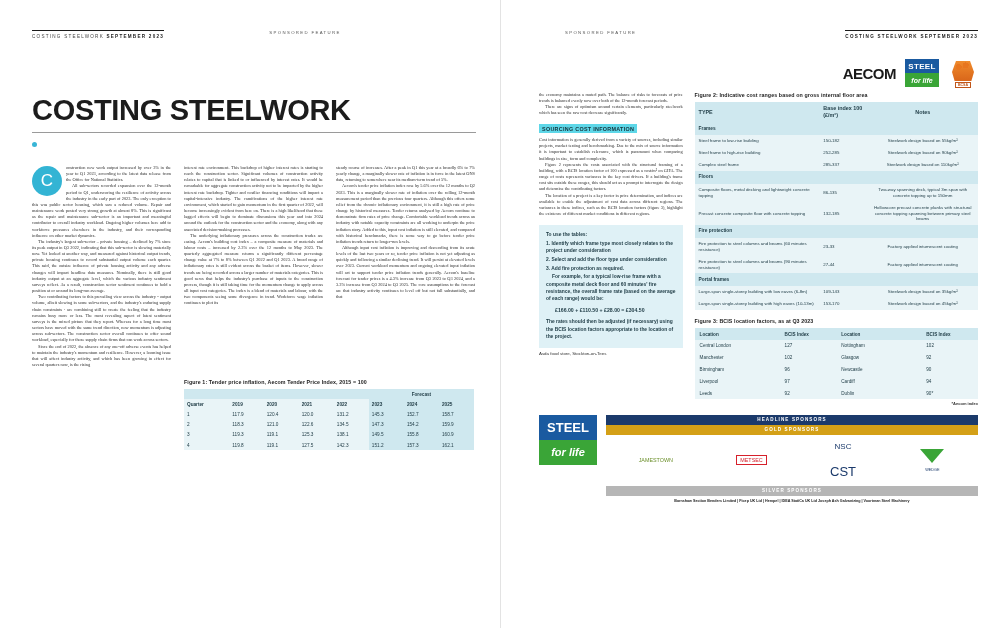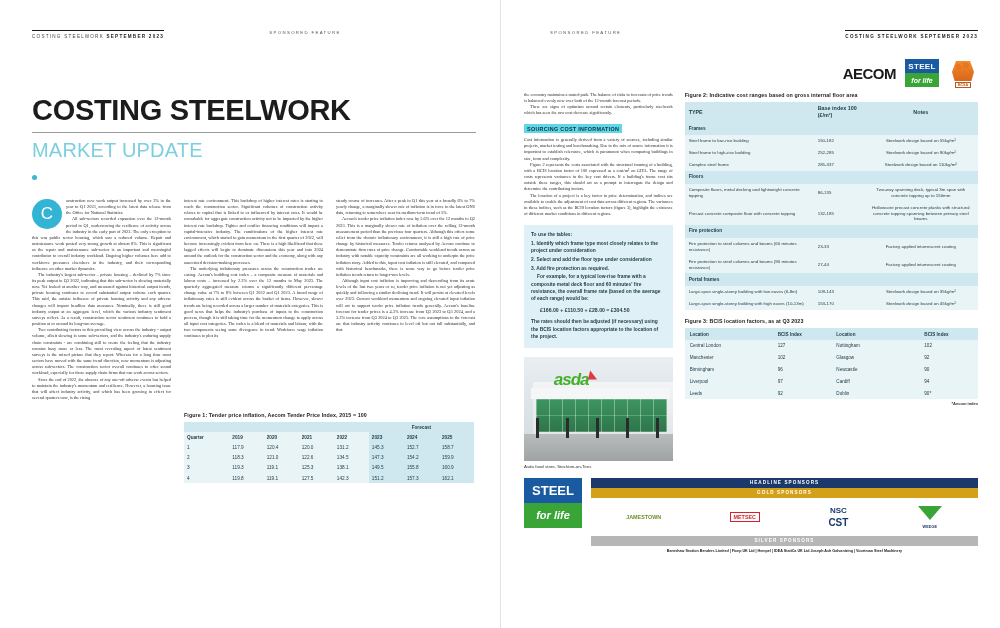--- a/index.html
+++ b/index.html
@@ -6,21 +6,21 @@
   html,body{margin:0;padding:0;}
   body{
     width:1000px;height:628px;
     background:#d9d9d9;
     font-family:"Liberation Sans", sans-serif;
     overflow:hidden;
   }
   .spread{position:relative;width:1000px;height:628px;display:flex;}
   .page{background:#ffffff;height:628px;position:relative;box-sizing:border-box;}
   .page-left{width:500px;padding:30px 24px 14px 32px;}
-  .page-right{width:500px;padding:30px 22px 14px 23px;border-left:1px solid #e3e3e3;}
+  .page-right{width:500px;padding:30px 22px 14px 38px;border-left:1px solid #e3e3e3;}
 
   
   .runhead{display:flex;justify-content:space-between;align-items:flex-start;height:22px;}
   .runhead-rule{border-top:1.4px solid #1a1a1a;padding-top:3px;}
   .runhead-txt{font-size:4.6px;letter-spacing:1.25px;color:#1a1a1a;text-transform:uppercase;white-space:nowrap;}
   .runhead-txt b{font-weight:700;}
   .runhead-txt .lt{font-weight:400;color:#444;}
   .sponsored{font-size:4.3px;letter-spacing:1.35px;color:#555;text-transform:uppercase;}
 
   
@@ -130,41 +130,40 @@
   .sp-gold{background:#d4a017;}
   .sp-silver{background:#b6b6b6;}
   .sprow{display:flex;align-items:center;justify-content:space-around;padding:7px 4px;gap:6px;}
   .sfl-big{width:58px;height:50px;background:#1a5aa0;color:#fff;display:flex;flex-direction:column;overflow:hidden;}
   .sfl-big .a{flex:1;display:flex;align-items:center;justify-content:center;font-size:13px;font-weight:700;}
   .sfl-big .b{flex:1;background:#3aa537;display:flex;align-items:center;justify-content:center;font-size:11px;font-style:italic;font-weight:700;}
   .bottomwrap{display:flex;gap:9px;margin-top:9px;align-items:flex-start;}
   .arcelor{color:#2b2b2b;font-size:7.5px;letter-spacing:-.2px;}
   .barrett{color:#1b3a6b;font-size:5.2px;font-weight:700;line-height:1.05;}
   .silvertext{font-size:3.7px;text-align:center;color:#222;line-height:1.5;font-weight:700;padding:3px 6px 0 6px;}
-  .gsponsor{font-size:5.4px;font-weight:700;}
+  .gsponsor{font-size:5.4px;font-weight:400;}
   .nsc{color:#1b3a6b;}
 </style>
 </head>
 <body>
 
 <div class="spread">
 
   <div class="page page-left">
 
     <div class="runhead">
       <div class="runhead-rule">
         <div class="runhead-txt"><span class="lt">COSTING STEELWORK </span><b>SEPTEMBER 2023</b></div>
       </div>
       <div class="sponsored">SPONSORED FEATURE</div>
       <div style="width:30px"></div>
     </div>
 
     <h1 class="title">COSTING STEELWORK</h1>
     <div class="title-rule"></div>
-    <div class="subtitle">MARKET UPDATE</div>
     <div class="standfirst"><span class="bullet"></span></div>
 
     <div class="cols3">
       <div class="col">
         <div class="bodytxt dropcapwrap">
           <div class="dropcap">C</div>
           <p class="first">onstruction new work output increased by over 3% in the year to Q1 2023, according to the latest data release from the Office for National Statistics.</p>
           <p>All sub-sectors recorded expansion over the 12-month period to Q1, underscoring the resilience of activity across the industry in the early part of 2023. The only exception to this was public sector housing, which saw a reduced volume. Repair and maintenance work posted very strong growth at almost 8%. This is significant as the repair and maintenance sub-sector is an important and meaningful contributor to overall industry workload. Ongoing higher volumes here add to workforce pressures elsewhere in the industry, and their corresponding influence on other market dynamics.</p>
           <p>The industry's largest sub-sector – private housing – declined by 7% since its peak output in Q3 2022, indicating that this sub-sector is slowing materially now. Yet looked at another way, and measured against historical output trends, private housing continues to record substantial output volume each quarter. This said, the outsize influence of private housing activity and any adverse changes will impact headline data measures. Nominally, there is still good industry output at an aggregate level, which the various industry sentiment surveys reflect. As a result, construction sector sentiment continues to hold a position at or around its long-run average.</p>
           <p>Two contributing factors to this prevailing view across the industry - output volume, albeit slowing in some sub-sectors, and the industry's enduring supply chain constraints - are combining still to create the feeling that the industry remains busy more or less. The most revealing aspect of latest sentiment surveys is the mixed picture that they report. Whereas for a long time most sectors have moved with the same trend direction, now momentum is adjusting across sub-sectors. The construction sector overall continues to offer sound workload, especially for those supply chain firms that can work across sectors.</p>
@@ -293,30 +292,20 @@
             <p>2. Select and add the floor type under consideration</p>
             <p>3. Add fire protection as required.</p>
             <p style="text-indent:6px;">For example, for a typical low-rise frame with a composite metal deck floor and 60 minutes' fire resistance, the overall frame rate (based on the average of each range) would be:</p>
           </div>
           <div class="eq">£166.00 + £110.50 + £28.00 = £304.50</div>
           <div class="t">
               <p>The rates should then be adjusted (if necessary) using the BCIS location factors appropriate to the location of the project.</p>
             </div>
         </div>
 
-        <div class="photo">
-          <div class="sky"></div>
-          <div class="store"></div>
-          <div class="glass"></div>
-          <div class="glassgrid"></div>
-          <div class="canopy"></div>
-          <div class="logo"><span>asda</span><i>◣</i></div>
-          <div class="ground"></div>
-          <div class="bollards"></div>
-        </div>
         <div class="caption">Asda food store, Stockton-on-Tees</div>
       </div>
 
       <div class="rcolwide">
 
         <div class="figcap">Figure 2: Indicative cost ranges based on gross internal floor area</div>
         <table class="tbl2">
           <thead>
             <tr>
               <th style="width:44%">TYPE</th>
@@ -440,21 +429,21 @@
 
       <div style="flex:1;">
         <div class="sponsorbar sp-headline">HEADLINE SPONSORS</div>
 
         <div class="sponsorbar sp-gold">GOLD SPONSORS</div>
         <div class="sprow">
           <div class="gsponsor" style="color:#6b8f2a;">JAMESTOWN</div>
           <div class="gsponsor" style="color:#d6202b;border:1px solid #d6202b;padding:1px 3px;">METSEC</div>
           <div style="text-align:center;">
             <div class="gsponsor nsc" style="font-size:8px;">NSC</div>
-            <div class="gsponsor nsc" style="font-size:10px;margin-top:2px;">CST</div>
+            <div class="gsponsor nsc" style="font-size:13px;margin-top:13px;">CST</div>
           </div>
           <div style="text-align:center;">
             <svg width="26" height="16" viewBox="0 0 26 16">
                 <path d="M1 1 L25 1 L13 15 Z" fill="#3aa537"></path>
               </svg>
             <div class="gsponsor" style="font-size:3.8px;color:#1b3a6b;">WEDGE</div>
           </div>
         </div>
 
         <div class="sponsorbar sp-silver">SILVER SPONSORS</div>

